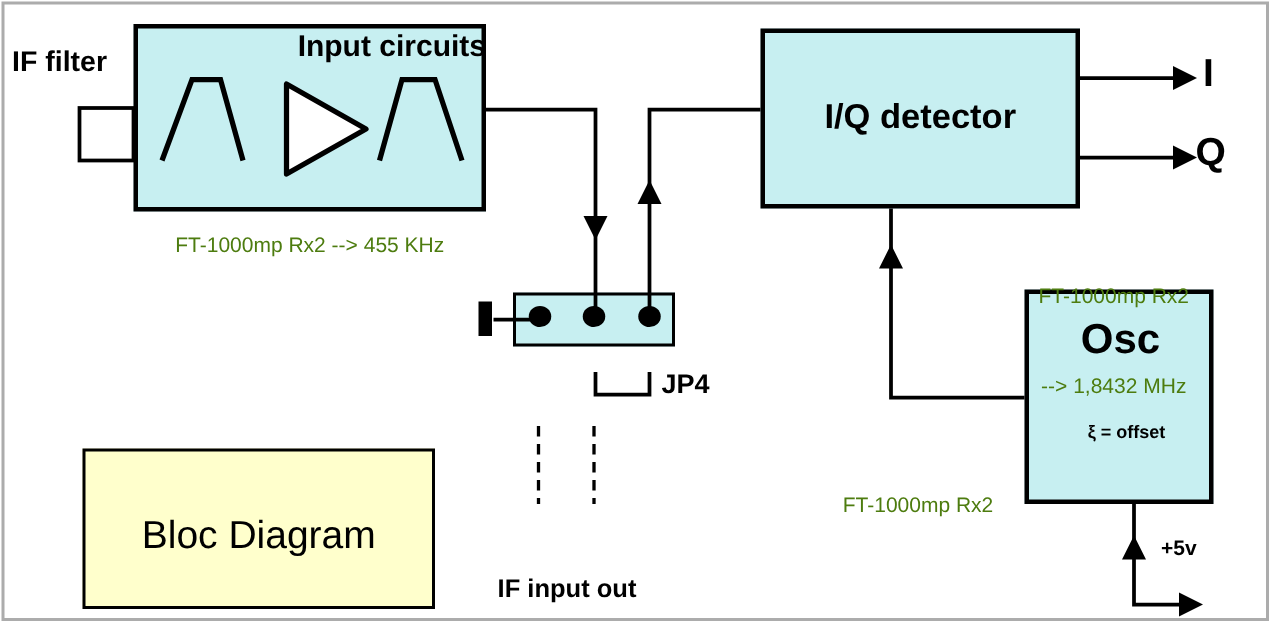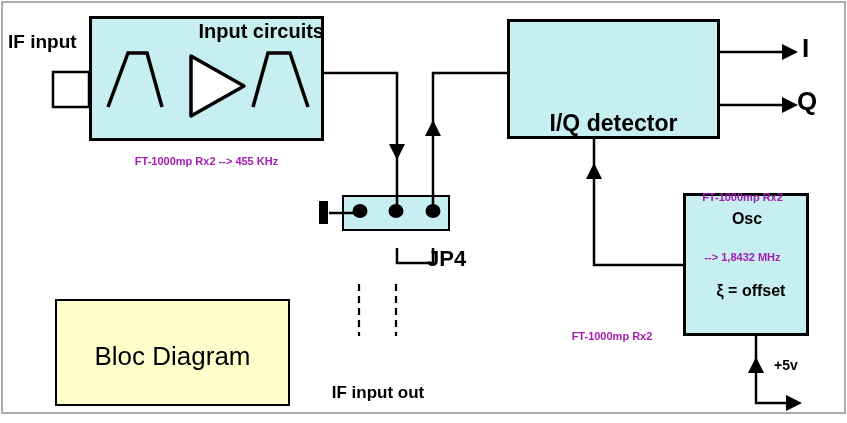--- a/index.html
+++ b/index.html
@@ -10,34 +10,34 @@
   .frame{position:absolute;left:1px;top:1px;width:841px;height:409px;border:2px solid #ACACAC;}
   .box{position:absolute;box-sizing:border-box;background:#C7EFF1;border:3px solid #000;}
   .box.input{left:89px;top:16px;width:235px;height:125px;}
   .box.iq{left:507px;top:19px;width:213px;height:120px;}
   .box.osc{left:683px;top:193px;width:126px;height:143px;}
   .box.jp4{left:342px;top:195px;width:108px;height:36px;border-width:2.5px;}
   .box.lp{left:55px;top:299px;width:235px;height:107px;background:#FFFFCC;border-width:2px;}
   svg.overlay{position:absolute;left:0;top:0;width:847px;height:423px;}
   .txt{position:absolute;white-space:pre;line-height:1.15;}
   .ctr{text-align:center;white-space:pre;}
-  .blue{color:#a21caf;font-weight:bold;font-size:11px;}
+  .blue{color:#4d7c0f;font-weight:normal;font-size:14px;}
   .t-ifinput{left:8px;top:31px;font-size:19px;font-weight:bold;}
   .t-inputtitle{left:89px;top:20px;width:235px;font-size:20px;font-weight:bold;text-align:right;}
   .t-anno455{left:84px;top:155px;width:245px;}
-  .t-iqtitle{left:507px;top:64px;width:213px;font-size:23px;font-weight:bold;margin-top:46px;}
+  .t-iqtitle{left:507px;top:64px;width:213px;font-size:23px;font-weight:bold;}
   .t-i{left:802px;top:34px;font-size:26px;font-weight:bold;}
   .t-q{left:797px;top:87px;font-size:26px;font-weight:bold;}
   .t-anno18432{left:660px;top:147px;width:165px;line-height:20px;}
-  .t-osctitle{left:683px;top:210px;width:128px;font-size:16px;font-weight:bold;}
+  .t-osctitle{left:683px;top:210px;width:128px;font-size:28px;font-weight:bold;}
   .t-oscformula{left:683px;top:240px;width:126px;font-size:16px;}
-  .t-oscoffset{left:683px;top:282px;width:136px;font-size:16px;font-weight:bold;}
+  .t-oscoffset{left:683px;top:282px;width:136px;font-size:12px;font-weight:bold;}
   .t-anno5800{left:538px;top:289px;width:148px;line-height:19px;}
   .t-5v{left:774px;top:357px;font-size:14px;font-weight:700;}
-  .t-jp4{left:427px;top:246px;font-size:22px;font-weight:bold;}
+  .t-jp4{left:441px;top:246px;font-size:18px;font-weight:bold;}
   .t-filternote{left:316px;top:338px;width:124px;font-size:17px;font-weight:bold;line-height:22px;}
   .t-lp{left:57px;top:303px;width:231px;}
   .lp-l1,.lp-l2{font-size:26px;line-height:32px;}
 </style>
 </head>
 <body>
 
 <div class="canvas">
 
   <div class="frame"></div>
@@ -78,21 +78,21 @@
     <rect x="319" y="201" width="9" height="23" fill="#000"></rect>
     <ellipse cx="360" cy="211" rx="7.5" ry="7" fill="#000"></ellipse>
     <ellipse cx="396" cy="211" rx="7.5" ry="7" fill="#000"></ellipse>
     <ellipse cx="433" cy="211" rx="7.5" ry="7" fill="#000"></ellipse>
     <polyline points="397,248 397,263 433,263 433,248" fill="none" stroke="#000" stroke-width="2.5"></polyline>
 
     <line x1="359" y1="284" x2="359" y2="336" stroke="#000" stroke-width="2.2" stroke-dasharray="7 5"></line>
     <line x1="396" y1="284" x2="396" y2="336" stroke="#000" stroke-width="2.2" stroke-dasharray="7 5"></line>
   </svg>
 
-  <div class="txt t-ifinput">IF input</div>
+  <div class="txt t-ifinput">IF filter</div>
   <div class="txt ctr t-inputtitle">Input circuits</div>
   <div class="txt ctr blue t-anno455">FT-1000mp Rx2 --&gt; 455 KHz</div>
 
   <div class="txt ctr t-iqtitle">I/Q detector</div>
   <div class="txt t-i">I</div>
   <div class="txt t-q">Q</div>
   <div class="txt ctr blue t-anno18432">
     <div>FT-1000mp Rx2</div>
     <div>--&gt; 1,8432 MHz</div>
   </div>

